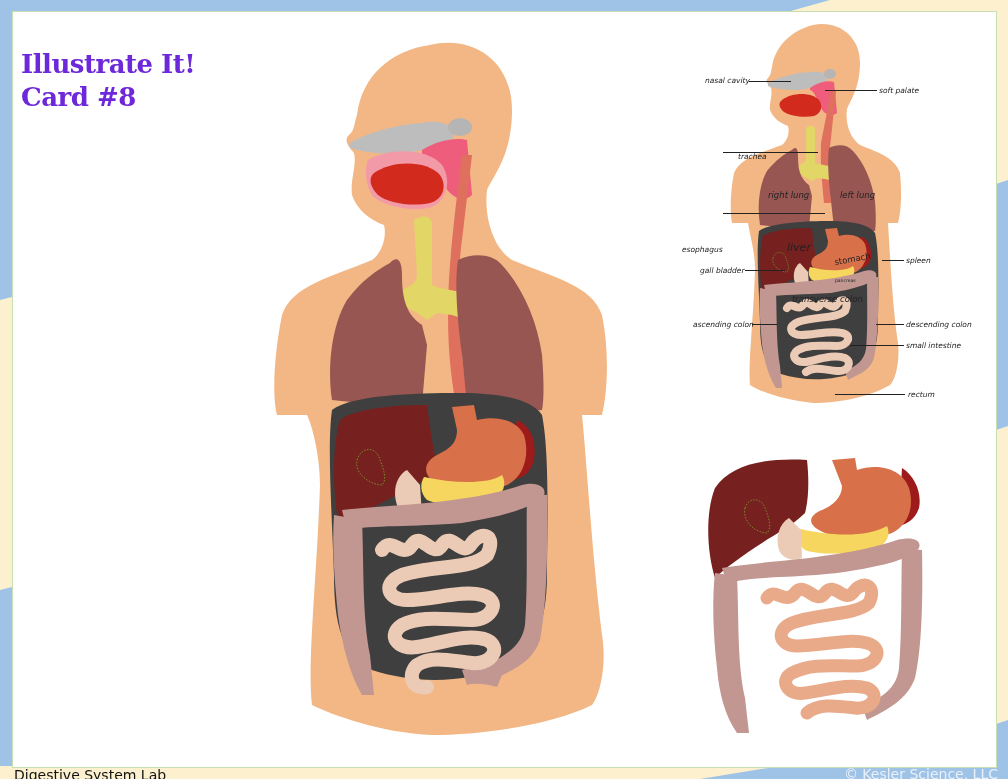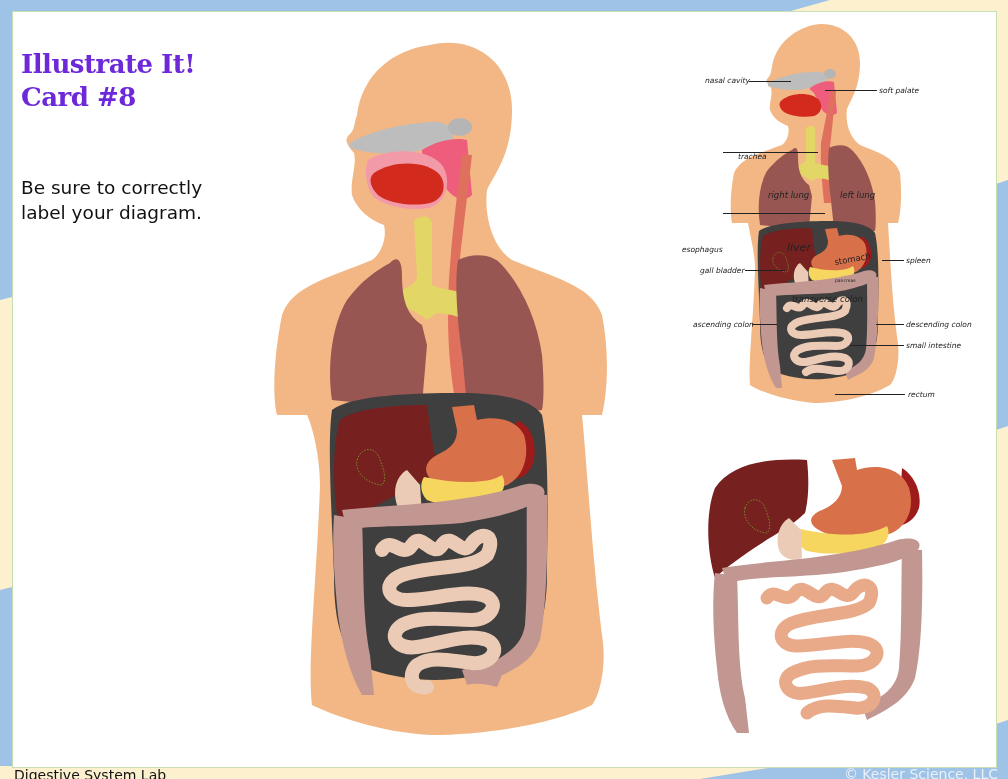--- a/index.html
+++ b/index.html
@@ -53,21 +53,20 @@
 </svg>
 
 <div class="card"></div>
 
 <h1 class="title" style="z-index:2;">
   <span>Illustrate It!</span><br>
   <span>Card #8</span>
 </h1>
 
 <div class="instructions" style="z-index:2;">
-  <p>Be sure to correctly label your diagram.</p>
 </div>
 
 <svg class="big-diagram" viewBox="0 0 360 720" style="z-index:2;">
 
   <path d="M168,30 C210,20 250,45 250,95 C250,140 232,160 225,175 C222,200 230,232 250,245 C290,262 330,270 340,300 C348,340 345,380 340,400 L320,400 C325,450 330,540 340,620 C345,650 338,680 330,690 C290,710 220,720 170,720 C120,718 70,700 50,690 C45,650 55,560 58,470 C58,440 50,410 45,400 L15,400 C10,380 12,340 20,300 C30,270 70,262 110,245 C120,238 125,222 122,210 C108,205 95,195 90,180 C88,165 95,150 92,138 C85,130 82,125 87,120 C93,115 92,108 95,100 C100,60 130,35 168,30 Z" fill="#f2b784"></path>
 
   <path d="M88,128 C100,120 130,110 160,108 C180,104 190,110 192,120 C190,130 172,130 160,135 C140,140 110,140 88,133 Z" fill="#bdbdbd"></path>
   <ellipse cx="198" cy="112" rx="12" ry="9" fill="#b5b5b5"></ellipse>
 
   <path d="M160,135 C175,125 195,122 205,125 L210,180 C200,190 185,180 180,165 C175,150 168,142 160,140 Z" fill="#ef5d7c"></path>

